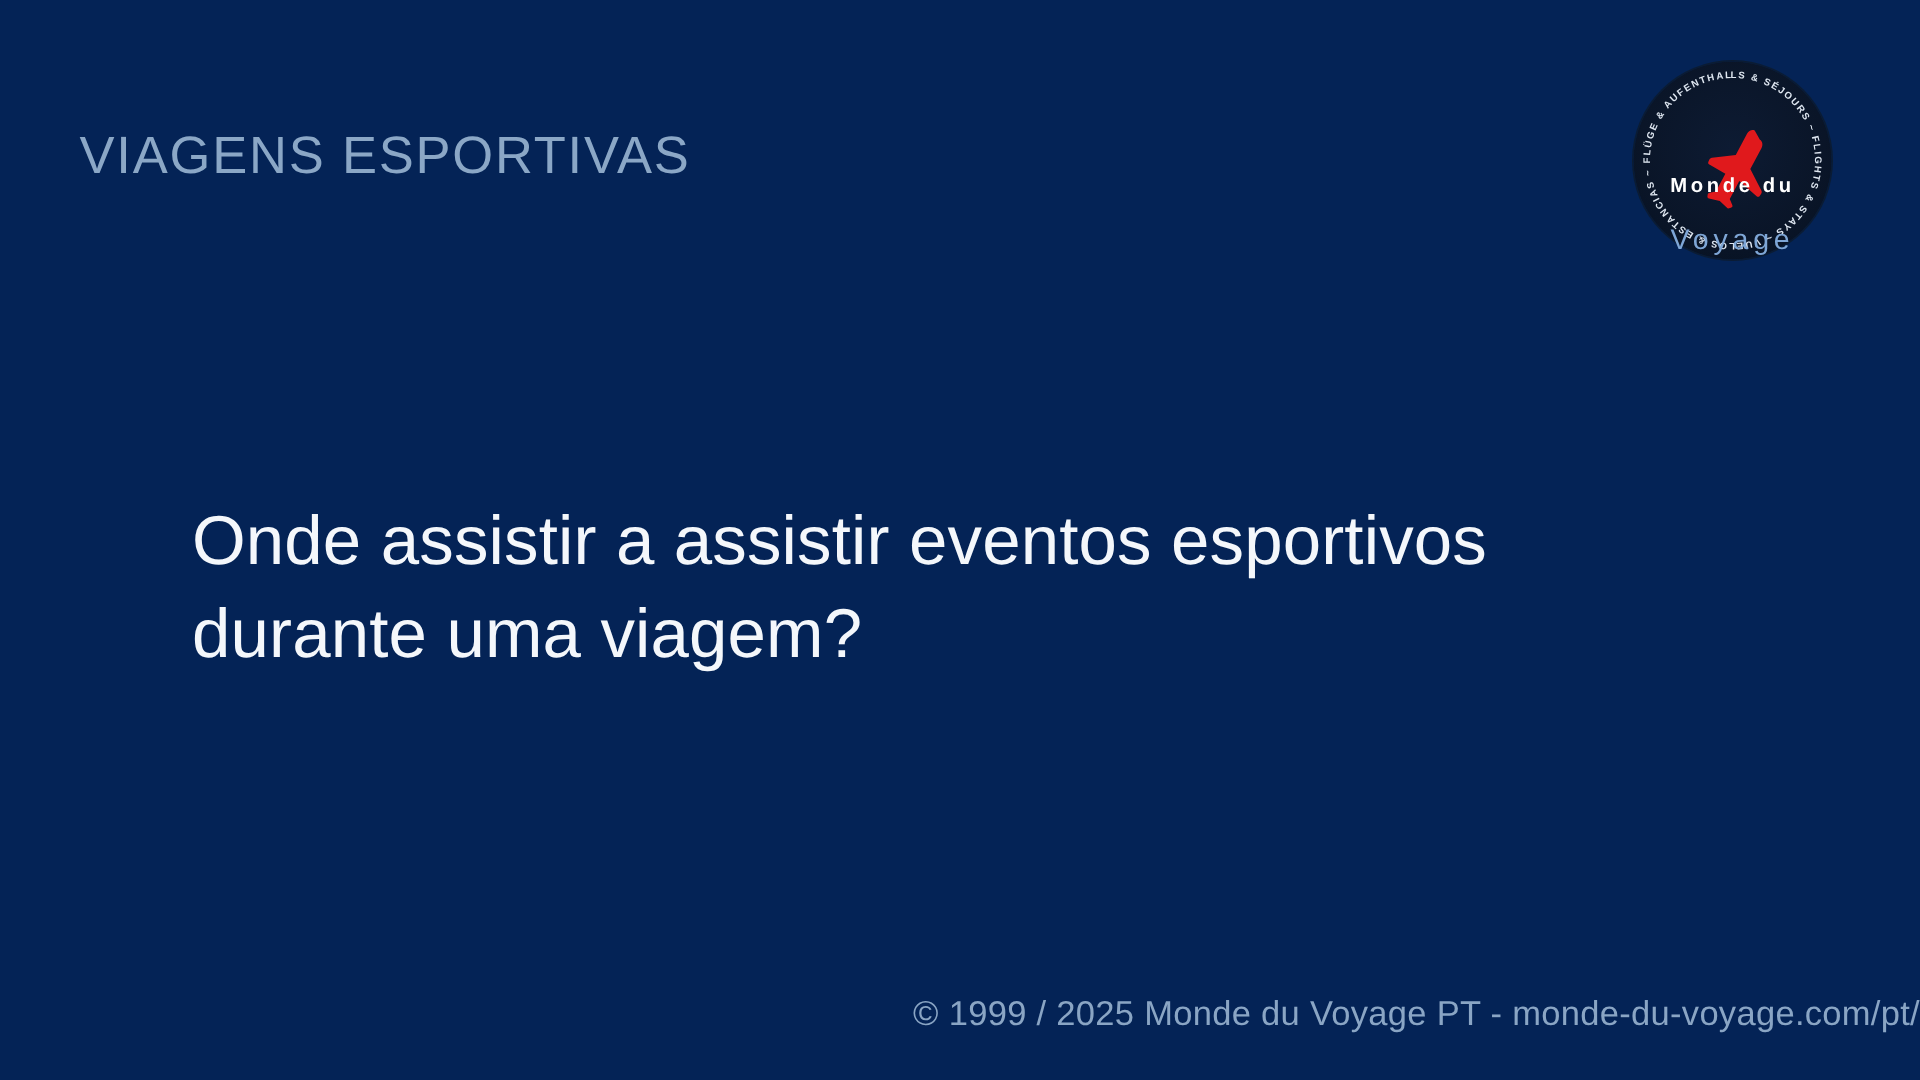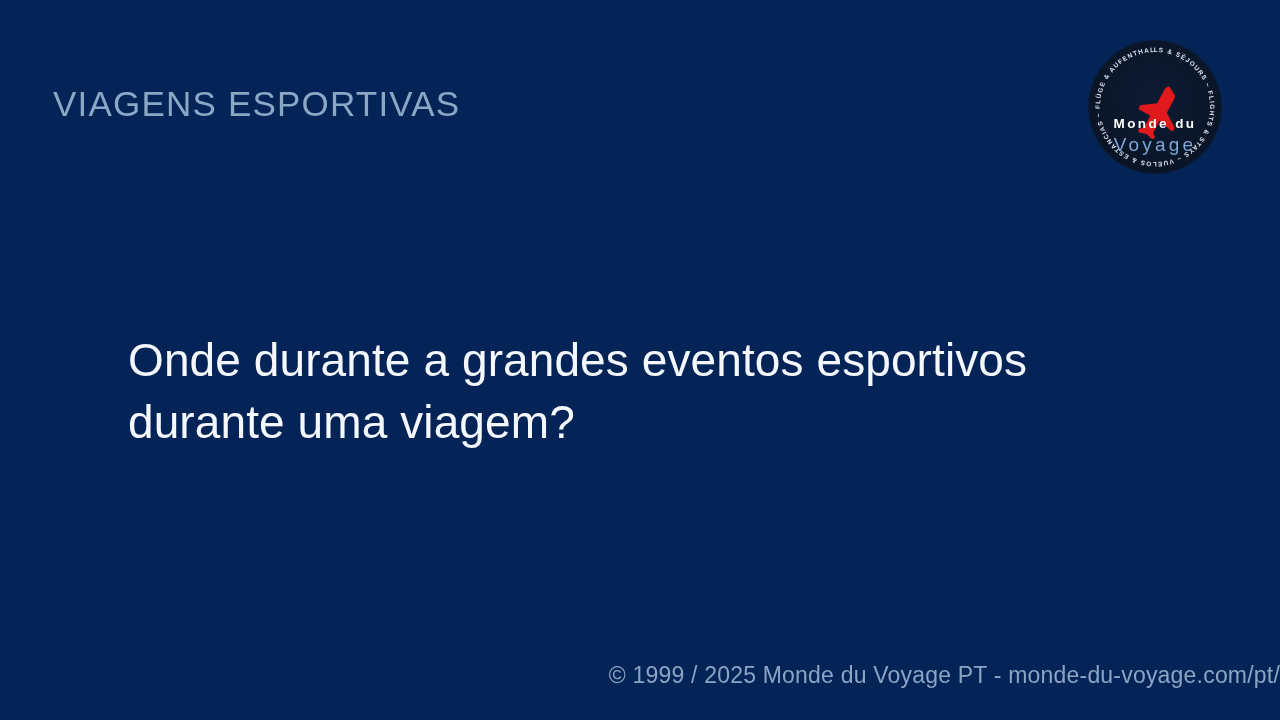--- a/index.html
+++ b/index.html
@@ -111,38 +111,38 @@
     top: 76px;
     text-align: center;
     line-height: 1;
   }
   .word-monde {
     display: block;
     font-size: 13.5px;
     font-weight: 700;
     letter-spacing: 2.4px;
     color: #ffffff;
-    margin-bottom: 4px;
+    margin-bottom: 20px;
   }
   .word-voyage {
     display: block;
     font-size: 19px;
     font-weight: 400;
     letter-spacing: 3.2px;
     color: #7ea6d6;
   }
 </style>
 </head>
 <body>
 
 <div class="slide">
 
   <div class="category-title">VIAGENS ESPORTIVAS</div>
 
-  <h1 class="headline">Onde durante a grandes eventos esportivos durante uma viagem?</h1>
+  <h1 class="headline">Onde assistir a assistir eventos esportivos durante uma viagem?</h1>
 
   <div class="footer">© 1999 / 2025 Monde du Voyage PT - monde-du-voyage.com/pt/</div>
 
   <div class="logo">
     <div class="logo-disc"></div>
 
     <div class="logo-ring">
       <svg viewBox="0 0 132 132" width="132" height="132" aria-hidden="true">
         <defs>
           <path id="ringpath" d="M 66,66 m 0,-55 a 55,55 0 1,1 -0.01,0" fill="none"></path>

